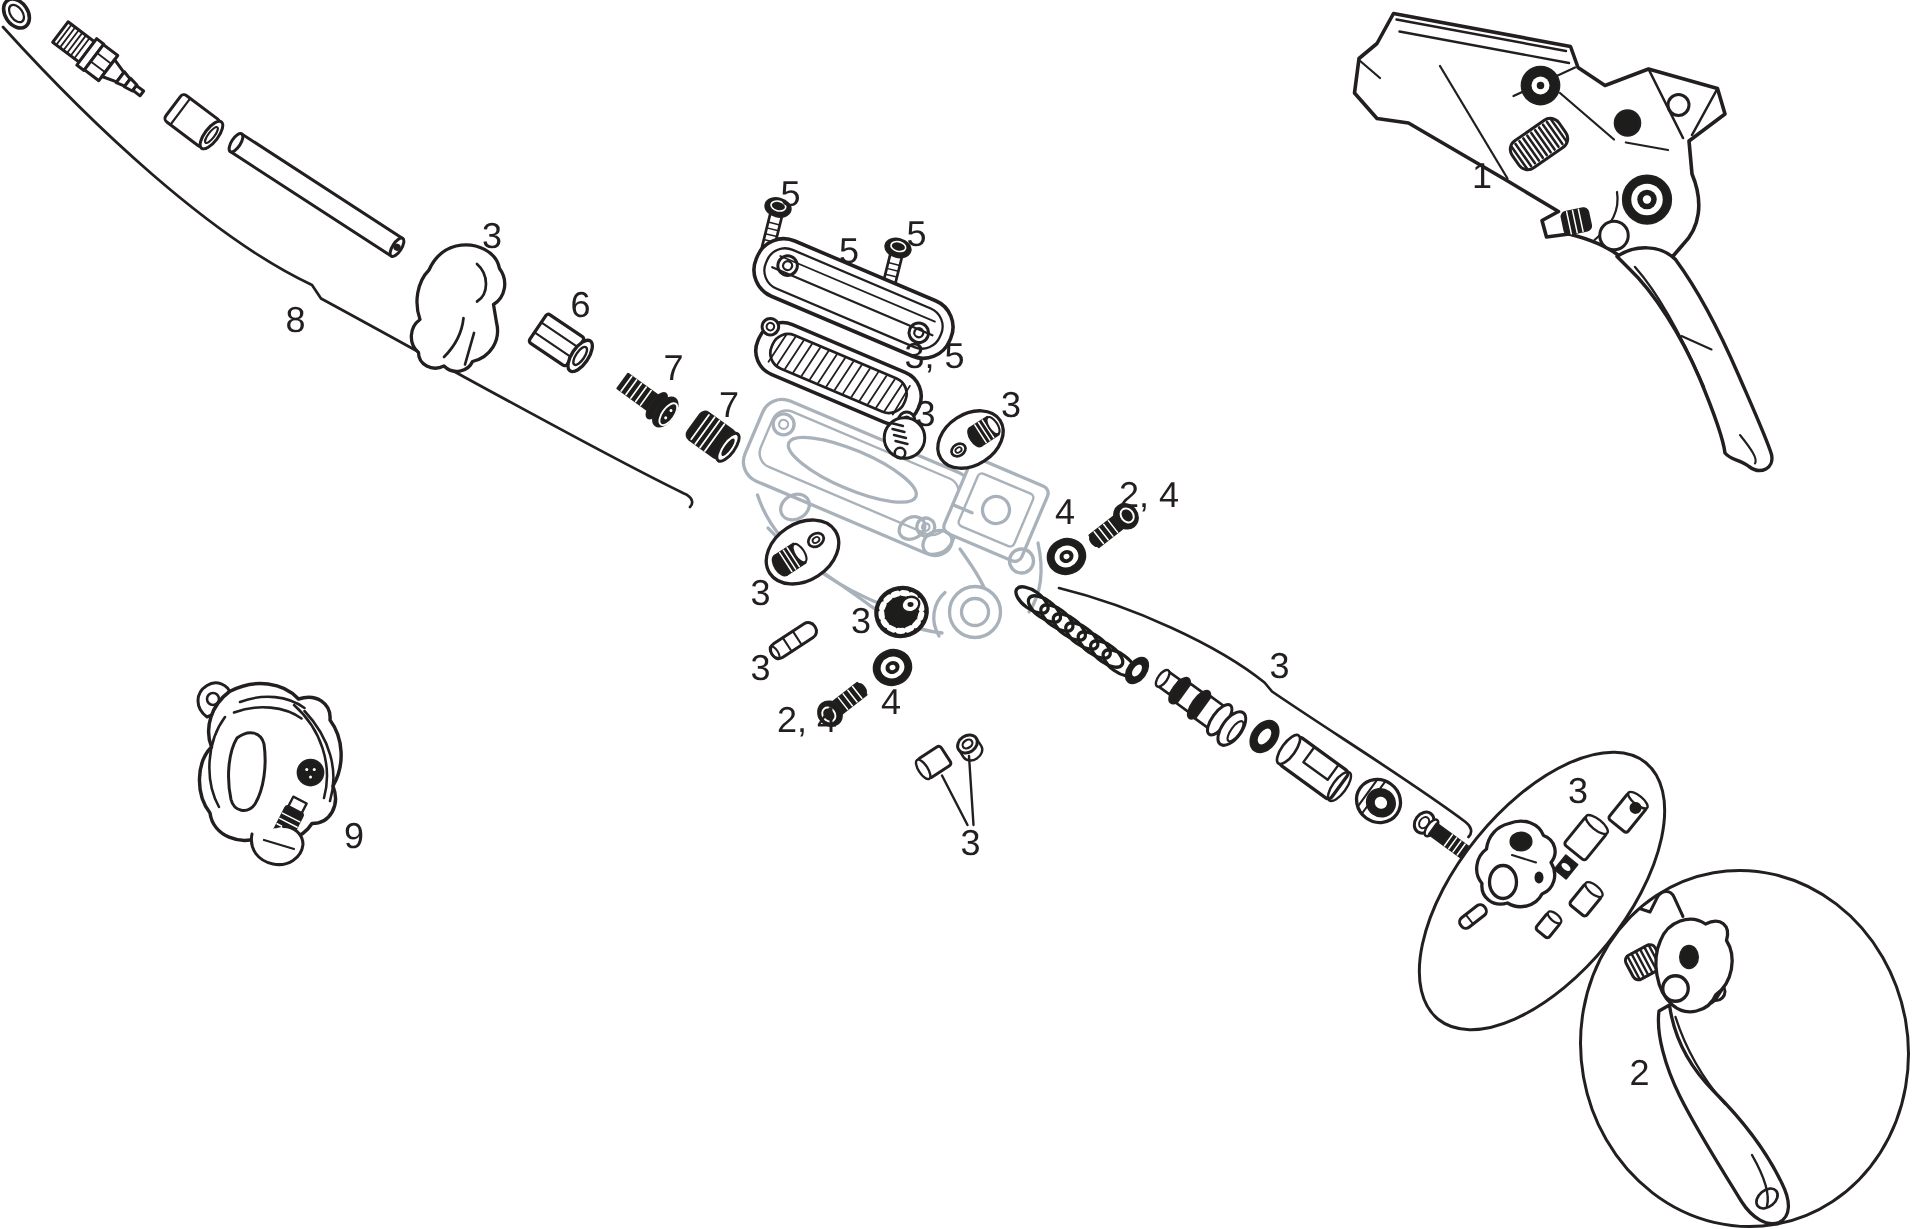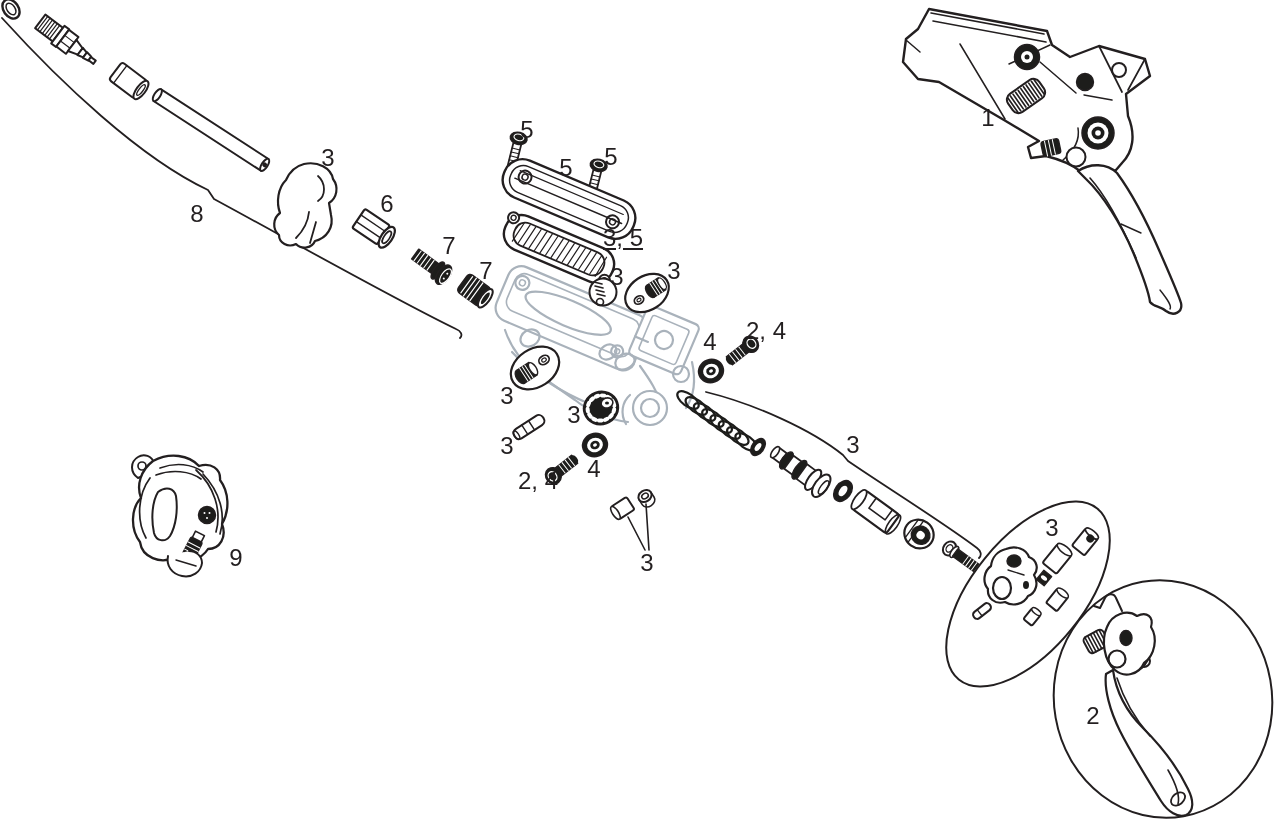--- a/index.html
+++ b/index.html
@@ -473,21 +473,21 @@
     <path d="M1090,178 C1106,196 1122,226 1136,258" fill="none" stroke-width="1.6"></path>
     <line x1="1121" y1="224" x2="1141" y2="233" stroke-width="1.4"></line>
     <path d="M1160,290 C1168,300 1172,306 1170,309" fill="none" stroke-width="1.4"></path>
   </g>
 
 </svg>
 <div class="label-layer">
       <div class="part-label" style="left: 527px; top: 130px;">5</div>
       <div class="part-label" style="left: 566px; top: 168px;">5</div>
       <div class="part-label" style="left: 611px; top: 157px;">5</div>
-      <div class="part-label" style="left: 623px; top: 238px; text-decoration: underline;">3, 5</div>
+      <div class="part-label" style="left: 623px; top: 238px;">3, 5</div>
       <div class="part-label" style="left: 617px; top: 277px;">3</div>
       <div class="part-label" style="left: 674px; top: 271px;">3</div>
       <div class="part-label" style="left: 328px; top: 158px;">3</div>
       <div class="part-label" style="left: 387px; top: 204px;">6</div>
       <div class="part-label" style="left: 197px; top: 214px;">8</div>
       <div class="part-label" style="left: 449px; top: 246px;">7</div>
       <div class="part-label" style="left: 486px; top: 271px;">7</div>
       <div class="part-label" style="left: 988px; top: 118px;">1</div>
       <div class="part-label" style="left: 766px; top: 331px;">2, 4</div>
       <div class="part-label" style="left: 710px; top: 342px;">4</div>

